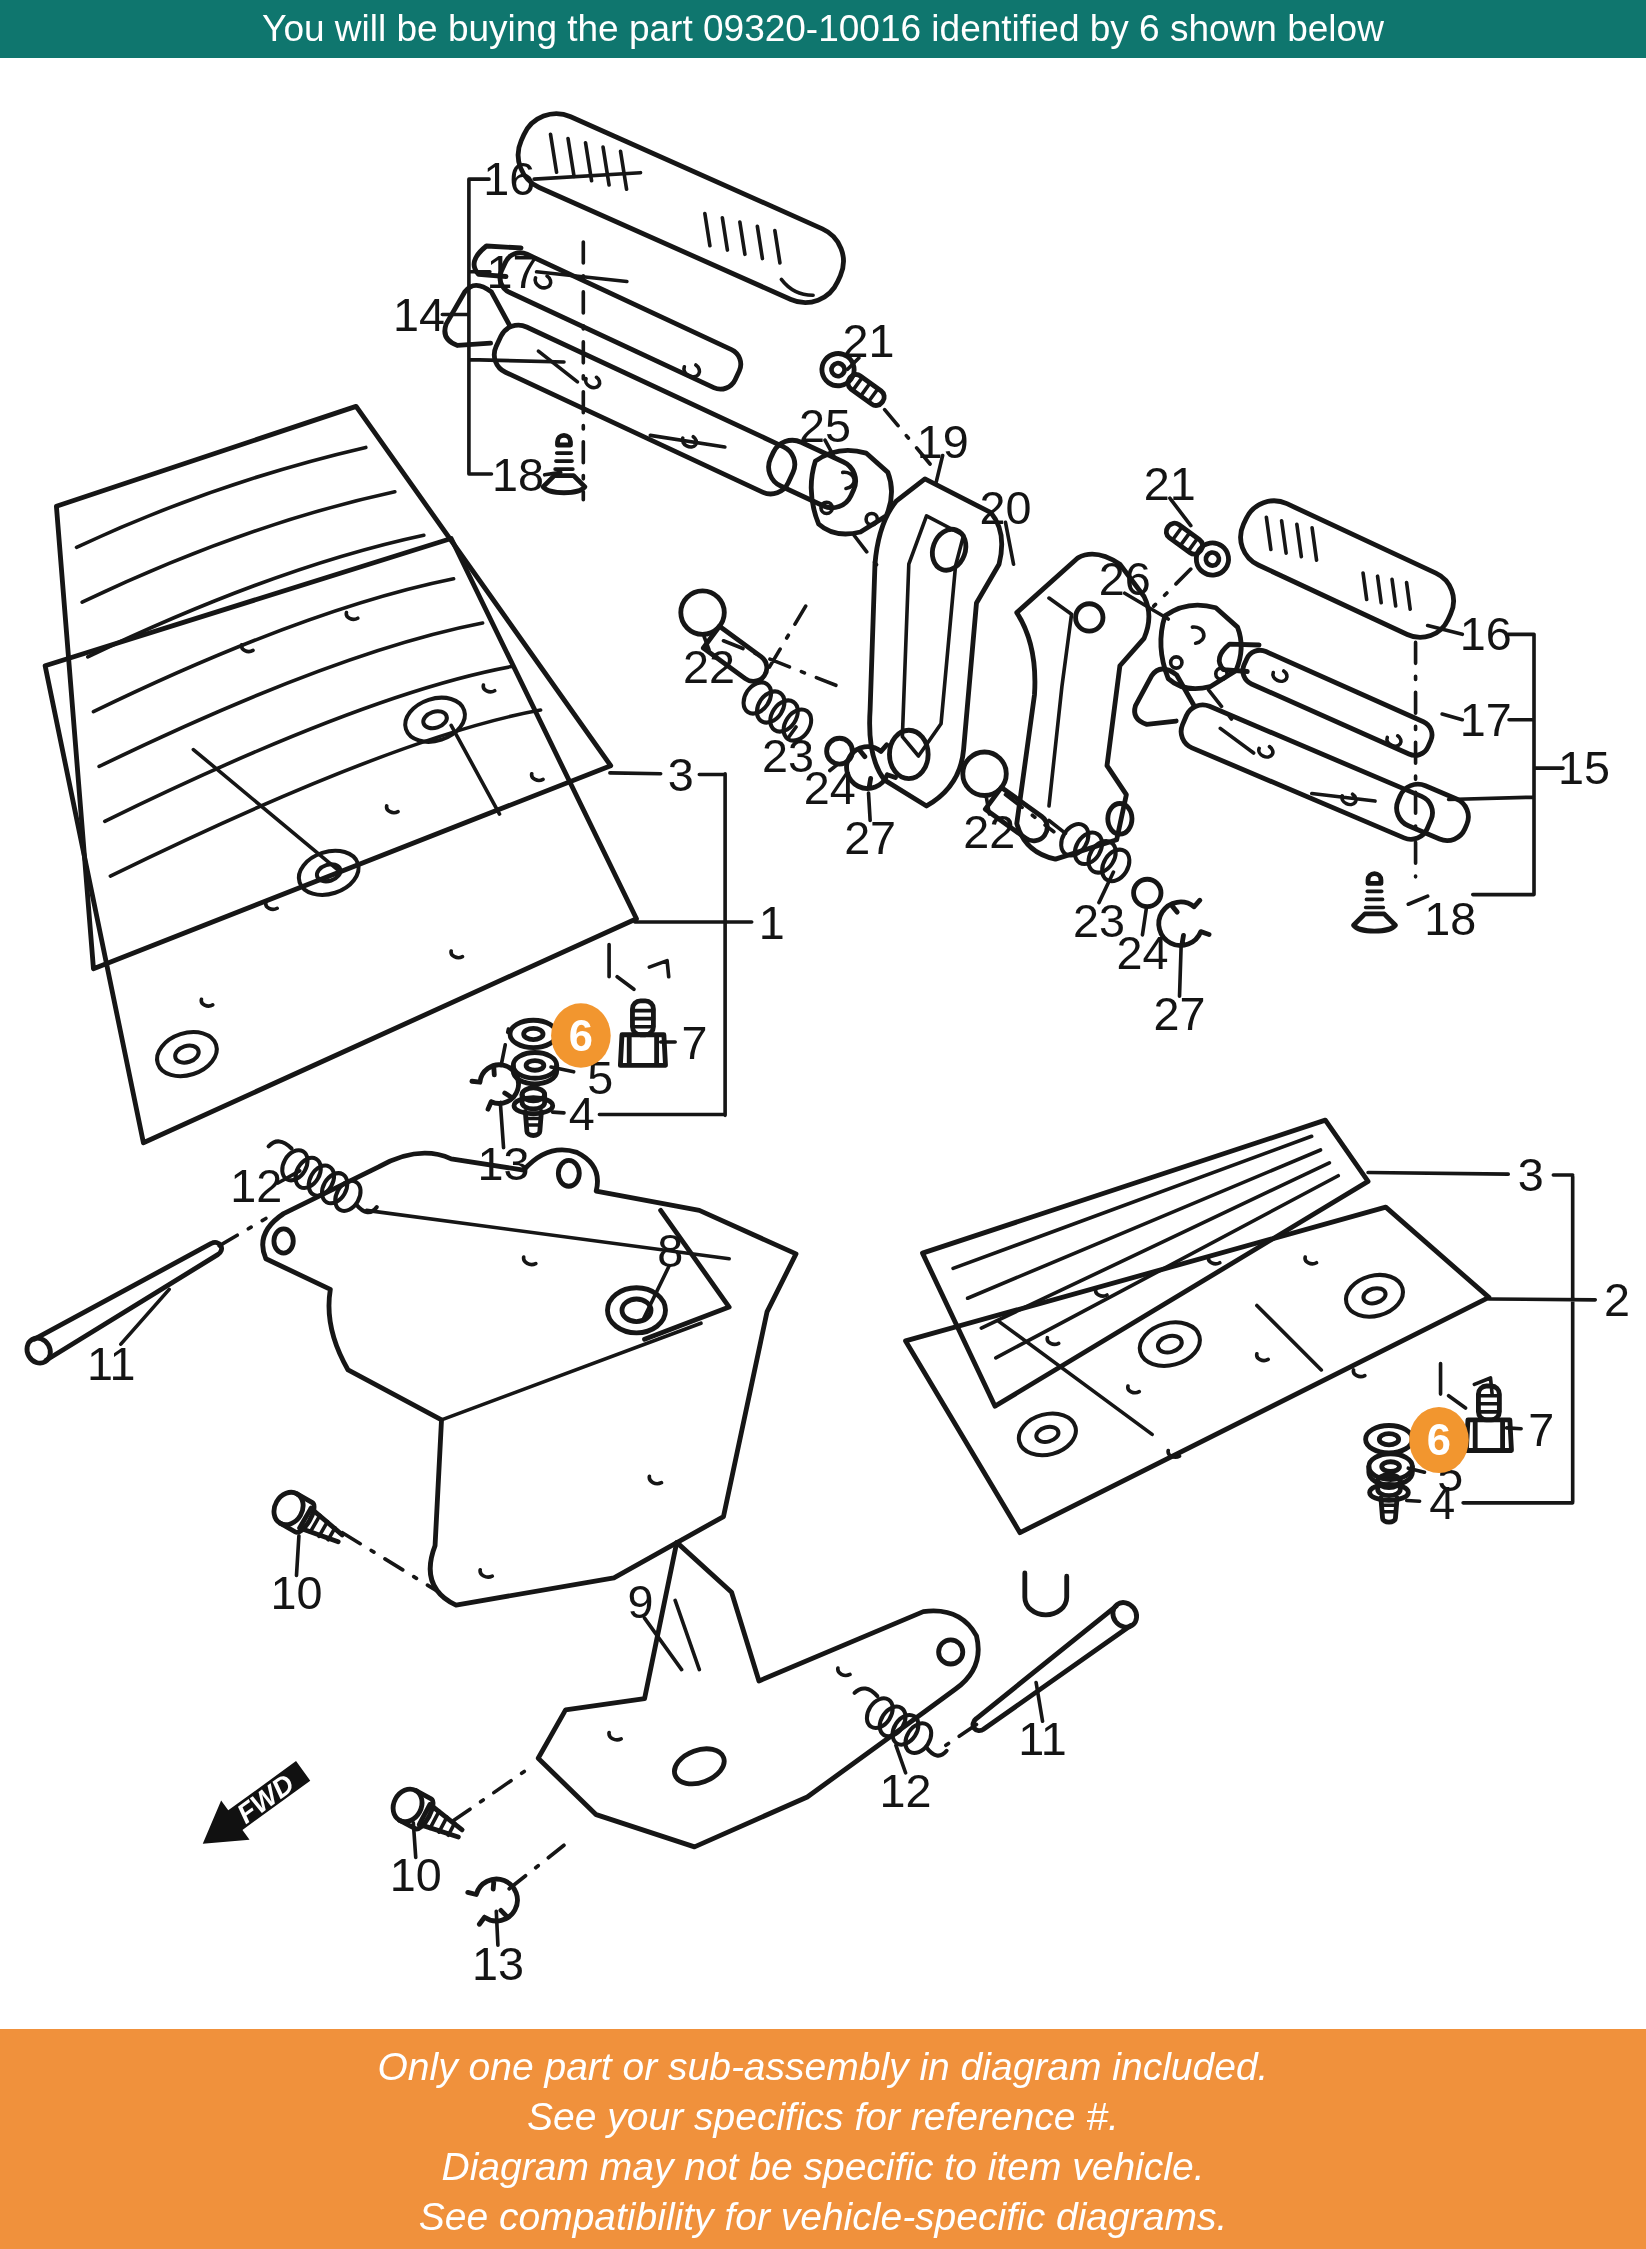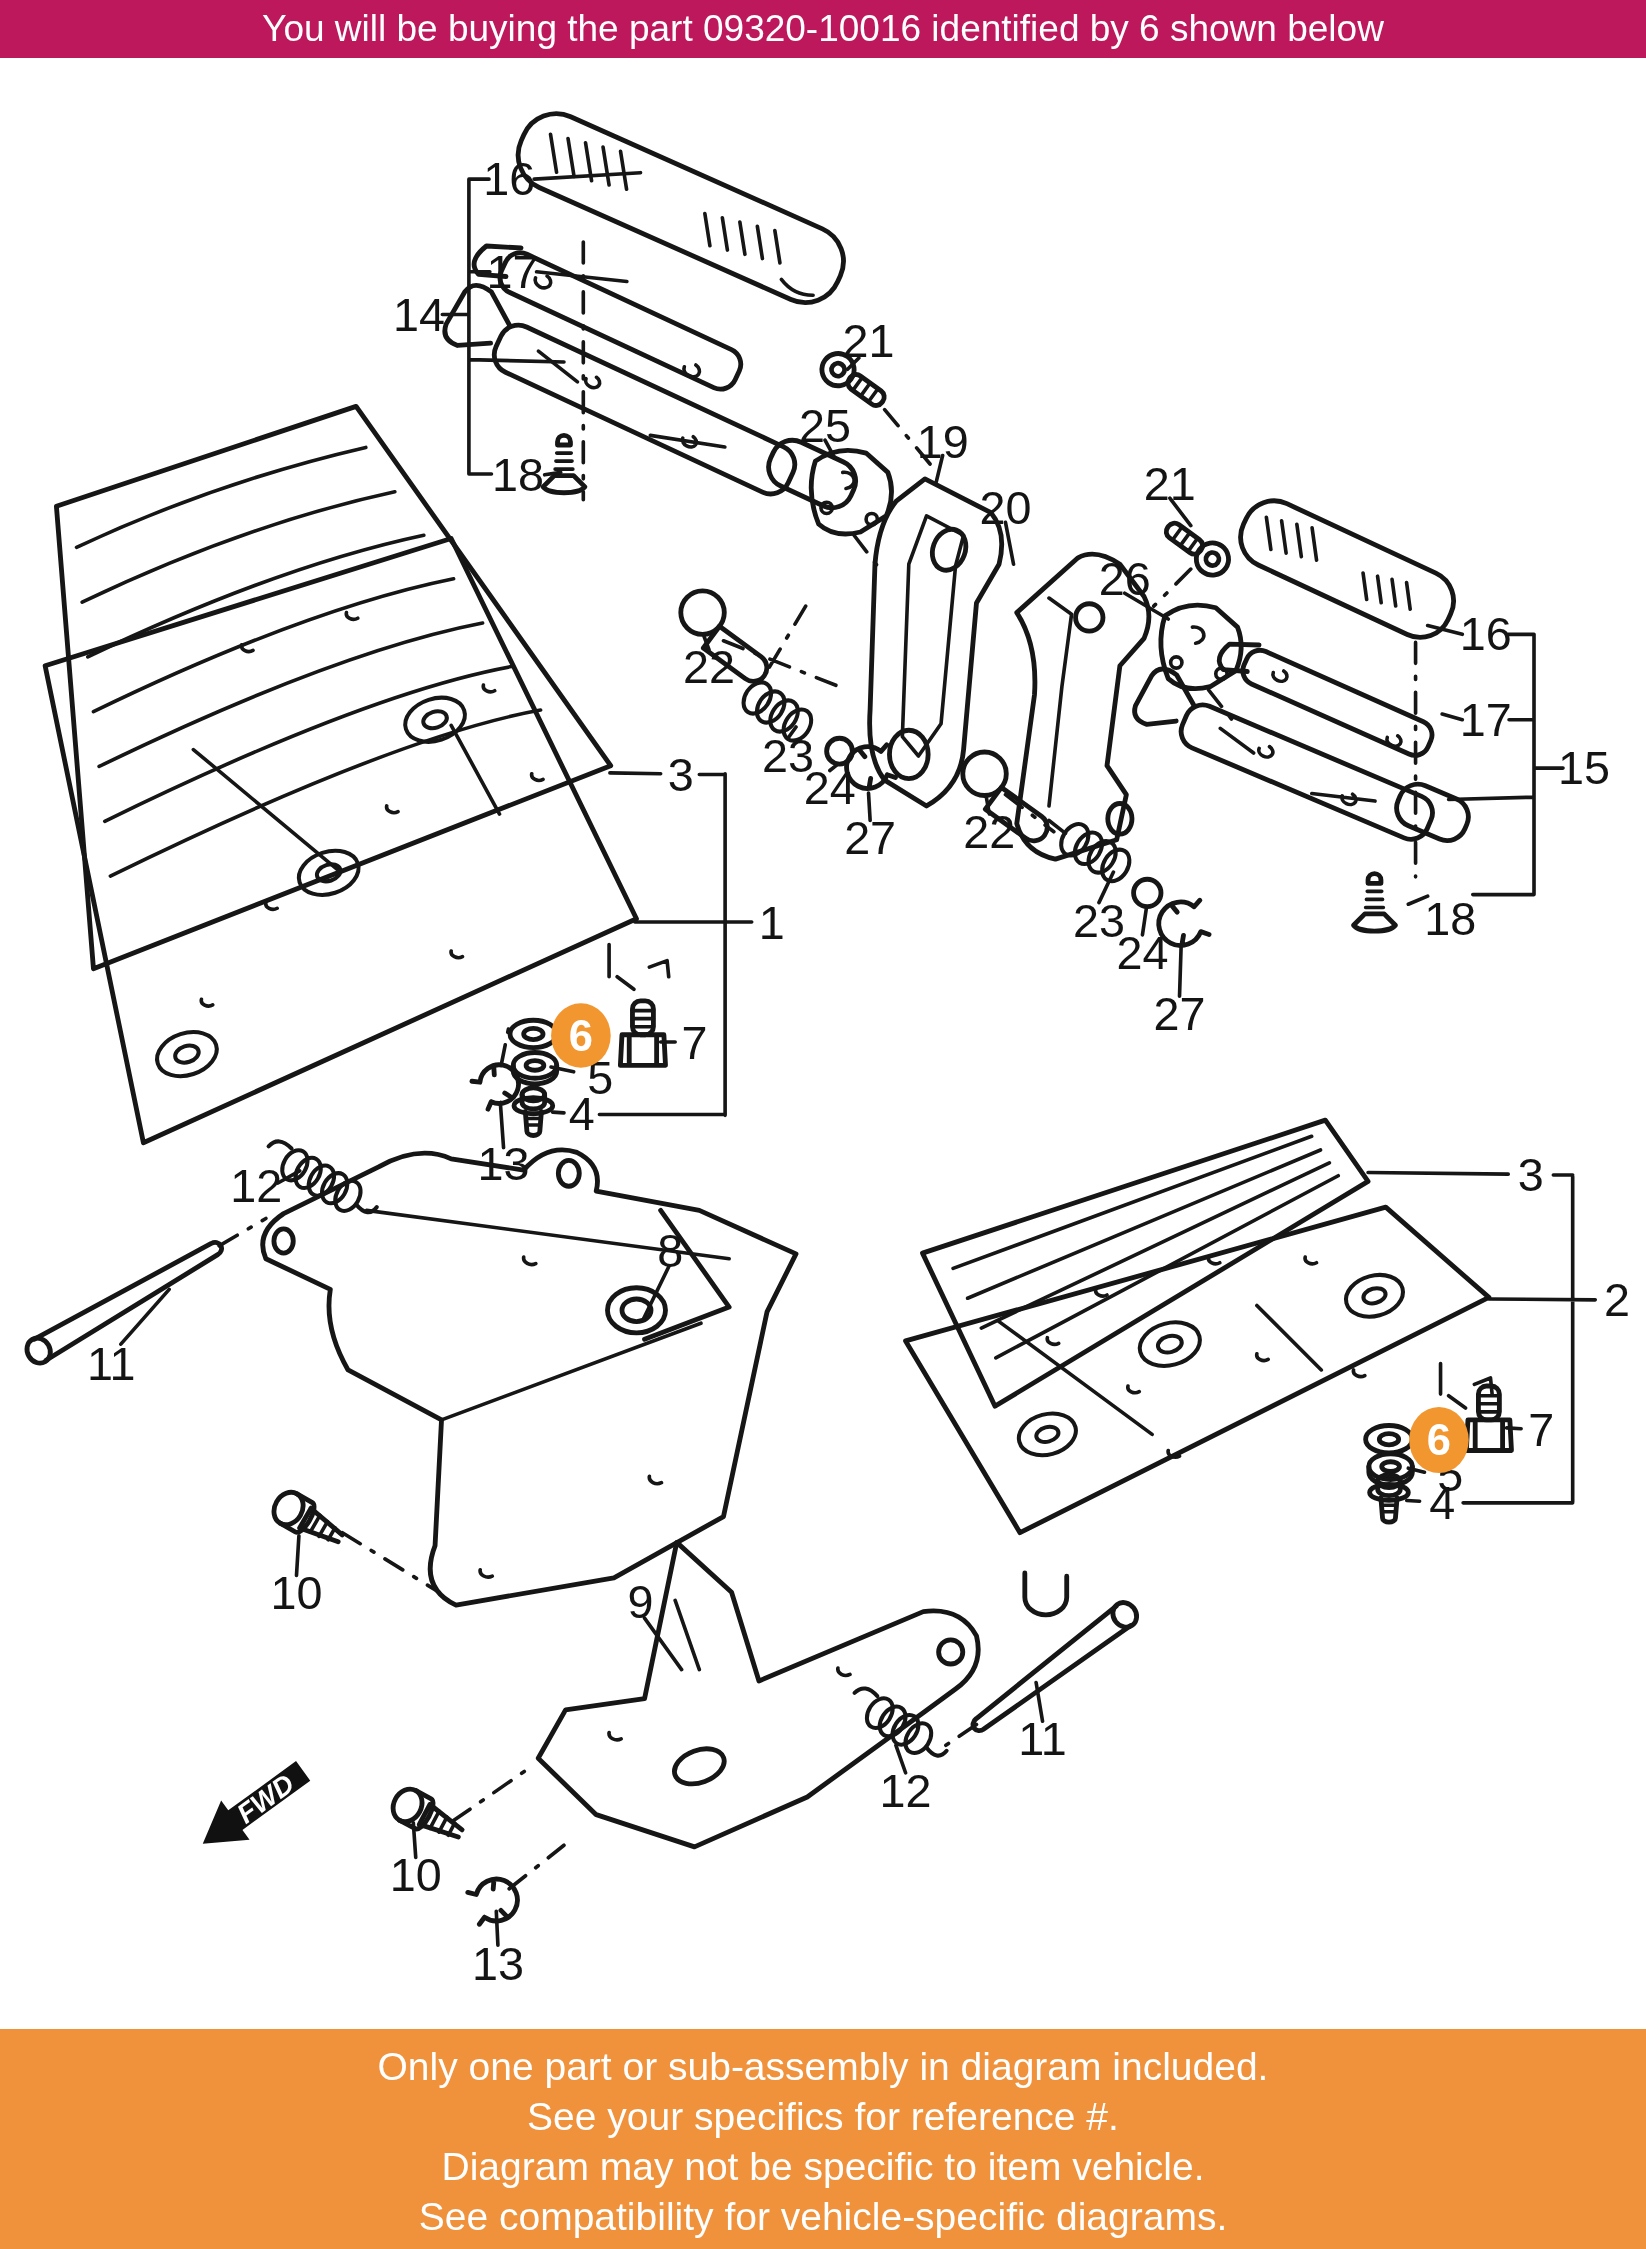--- a/index.html
+++ b/index.html
@@ -1,20 +1,20 @@
 <!DOCTYPE html>
 <html style="font-size:13px"><head>
 <meta charset="utf-8">
 <style>
   html,body{margin:0;padding:0;background:#ffffff;}
   #stage{position:relative;width:1646px;height:2250px;background:#ffffff;overflow:hidden;
          font-family:"Liberation Sans",sans-serif;}
   .banner{position:absolute;left:0;width:1646px;color:#fff;text-align:center;}
   #banner-top{top:0;height:58px;line-height:58px;font-size:37px;}
-  #banner-bottom{top:2029px;height:221px;padding-top:13px;box-sizing:border-box;}
+  #banner-bottom{top:2029px;height:221px;padding-top:13px;box-sizing:border-box;font-style:italic;}
   #banner-bottom .bline{font-size:39px;line-height:50px;}
   svg text.part-label{font-family:"Liberation Sans","DejaVu Sans",sans-serif;
       font-size:58px;fill:#141414;text-anchor:middle;}
   svg text.hl-num{font-family:"Liberation Sans",sans-serif;font-size:54px;fill:#ffffff;
       text-anchor:middle;font-weight:bold;}
   svg text.fwd-txt{font-family:"Liberation Sans",sans-serif;font-size:34px;font-style:italic;
       font-weight:bold;fill:#ffffff;text-anchor:middle;}
 </style>
 </head>
 <body>
@@ -360,21 +360,21 @@
           <ellipse cx="721" cy="1285" rx="37" ry="40" fill="#F2962F"></ellipse>
           <text class="hl-num" x="721" y="1304">6</text>
         </g>
         <g>
           <ellipse cx="1786" cy="1787" rx="37" ry="41" fill="#F2962F"></ellipse>
           <text class="hl-num" x="1786" y="1806">6</text>
         </g>
       </g>
   </svg>
 
-  <div id="banner-top" class="banner" style="background: #be185d; color: rgb(255, 255, 255);">
+  <div id="banner-top" class="banner" style="background: #0f766e; color: rgb(255, 255, 255);">
     <span>You will be buying the part 09320-10016 identified by 6 shown below</span>
   </div>
 
   <div id="banner-bottom" class="banner" style="background: rgb(240, 145, 60);">
     <div class="bline">Only one part or sub-assembly in diagram included.</div>
     <div class="bline">See your specifics for reference #.</div>
     <div class="bline">Diagram may not be specific to item vehicle.</div>
     <div class="bline">See compatibility for vehicle-specific diagrams.</div>
   </div>
 </div>

